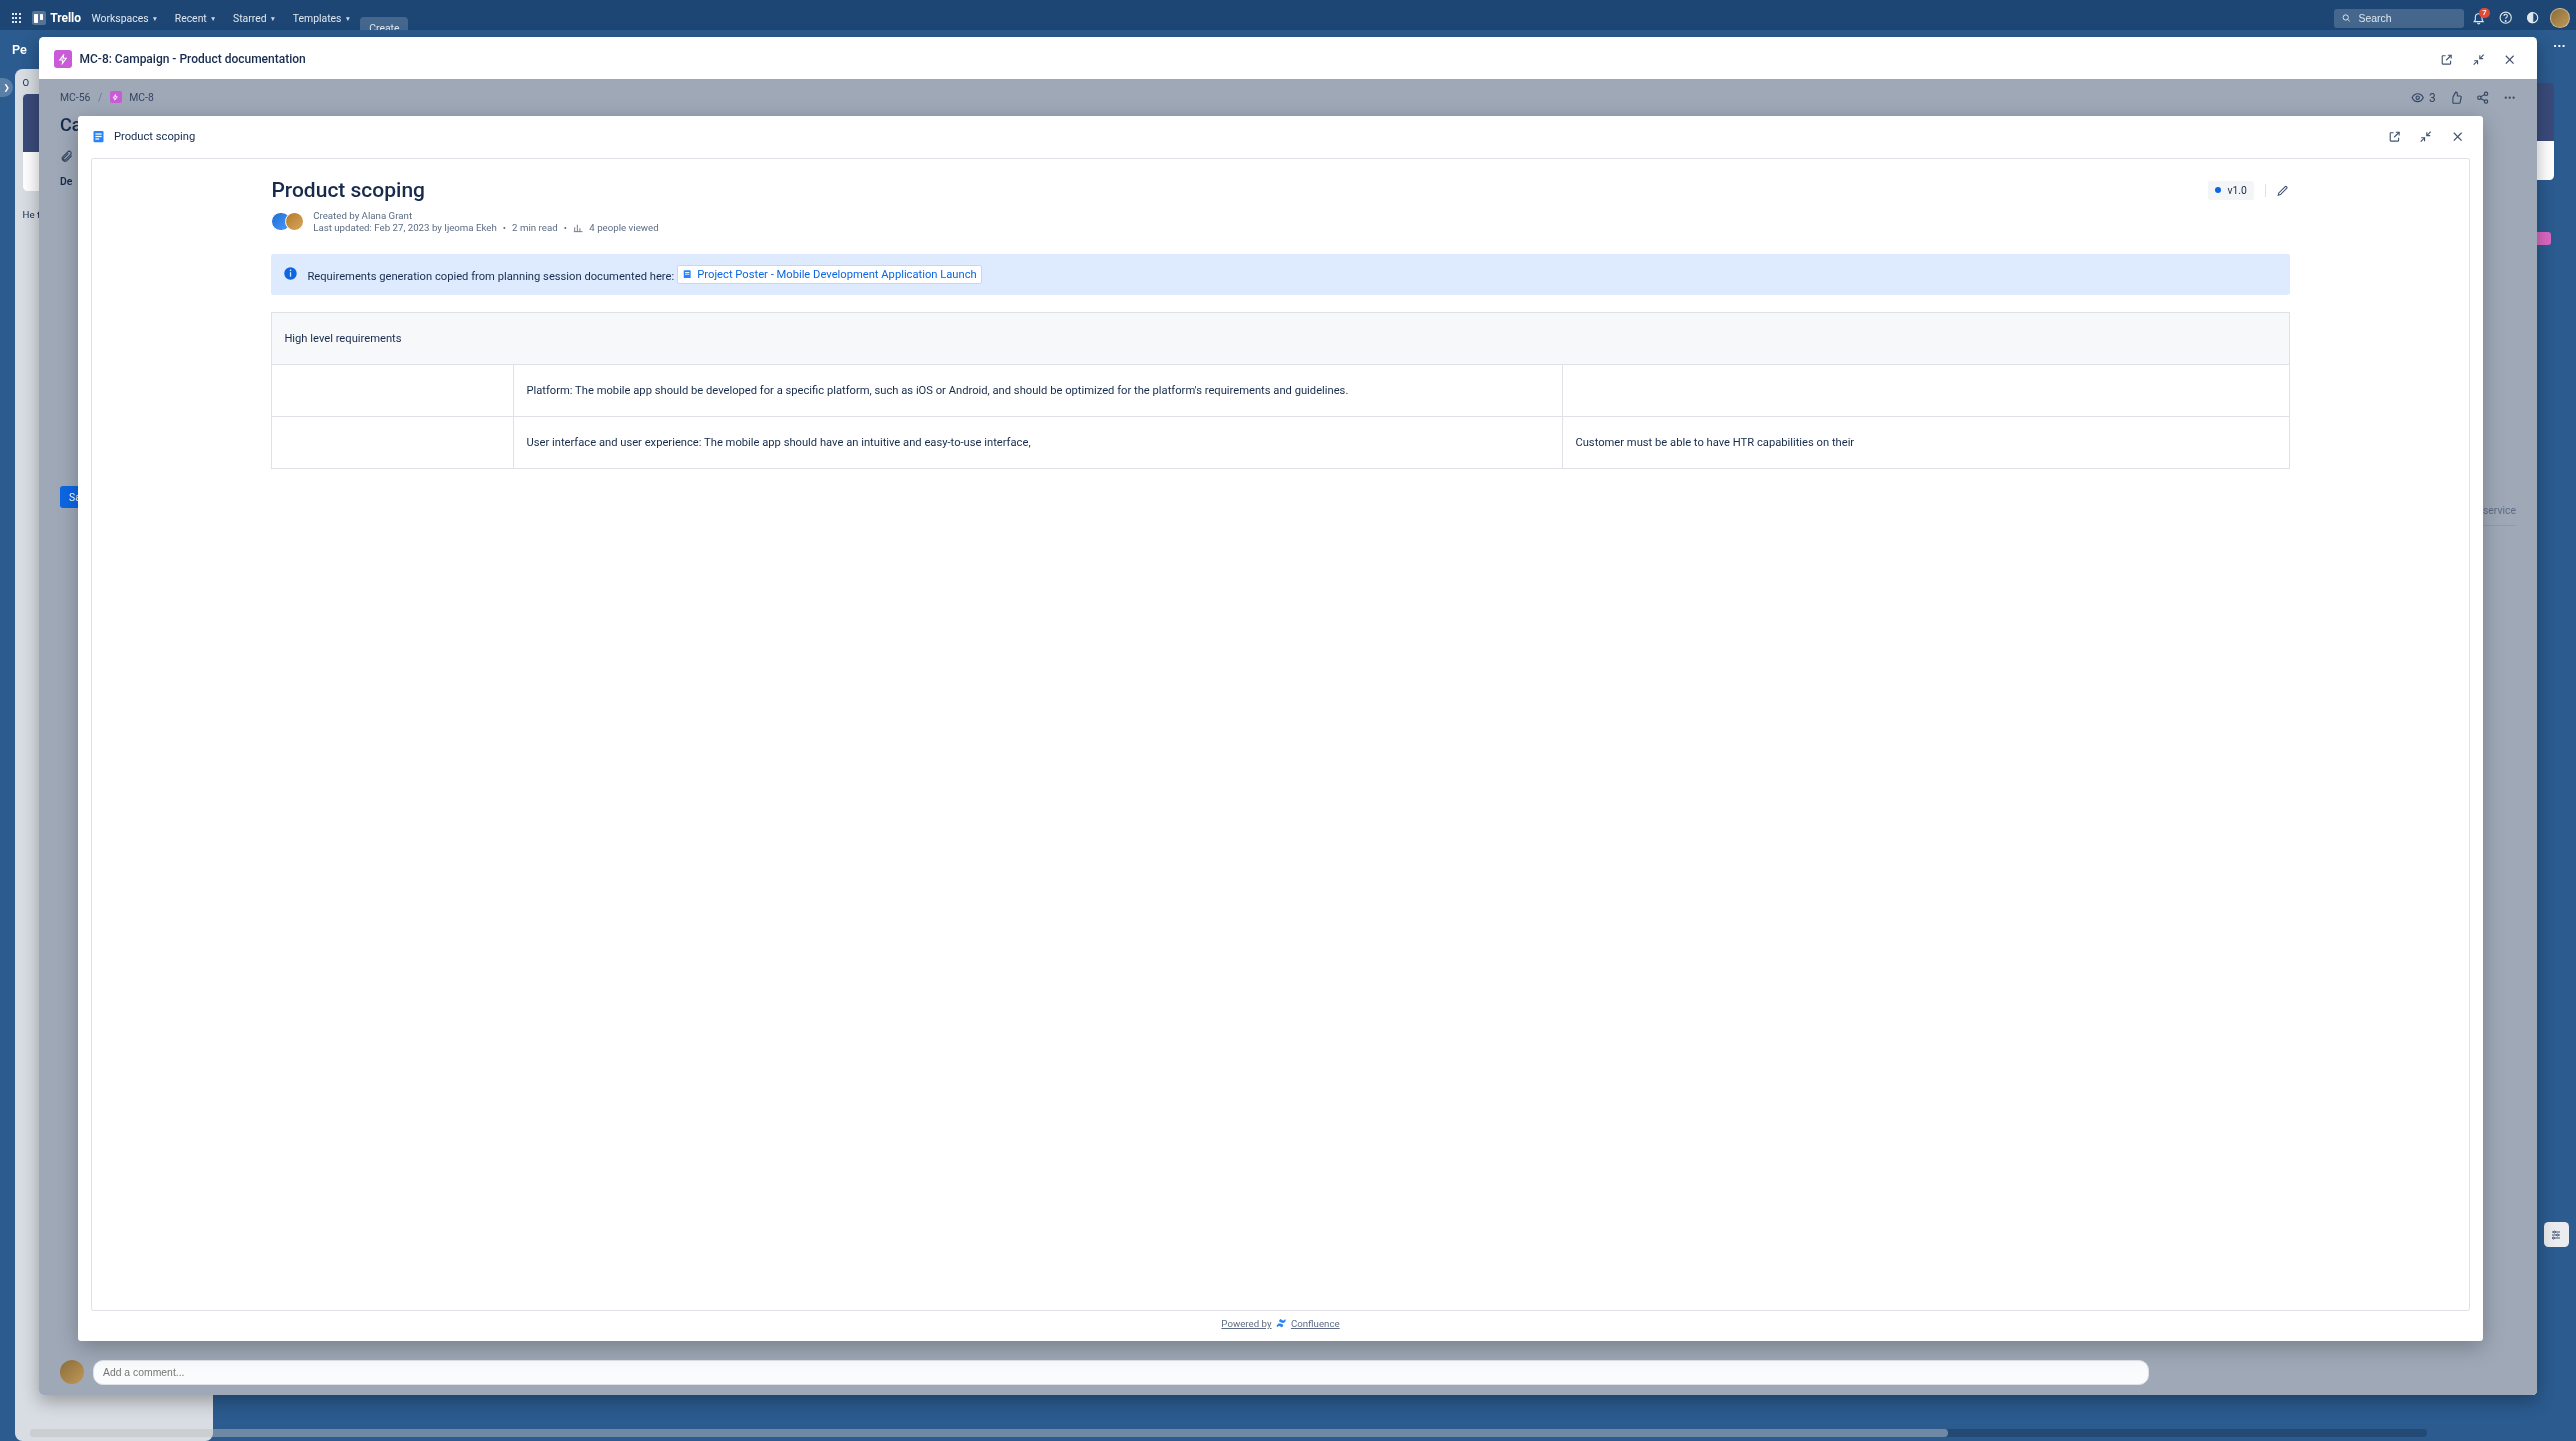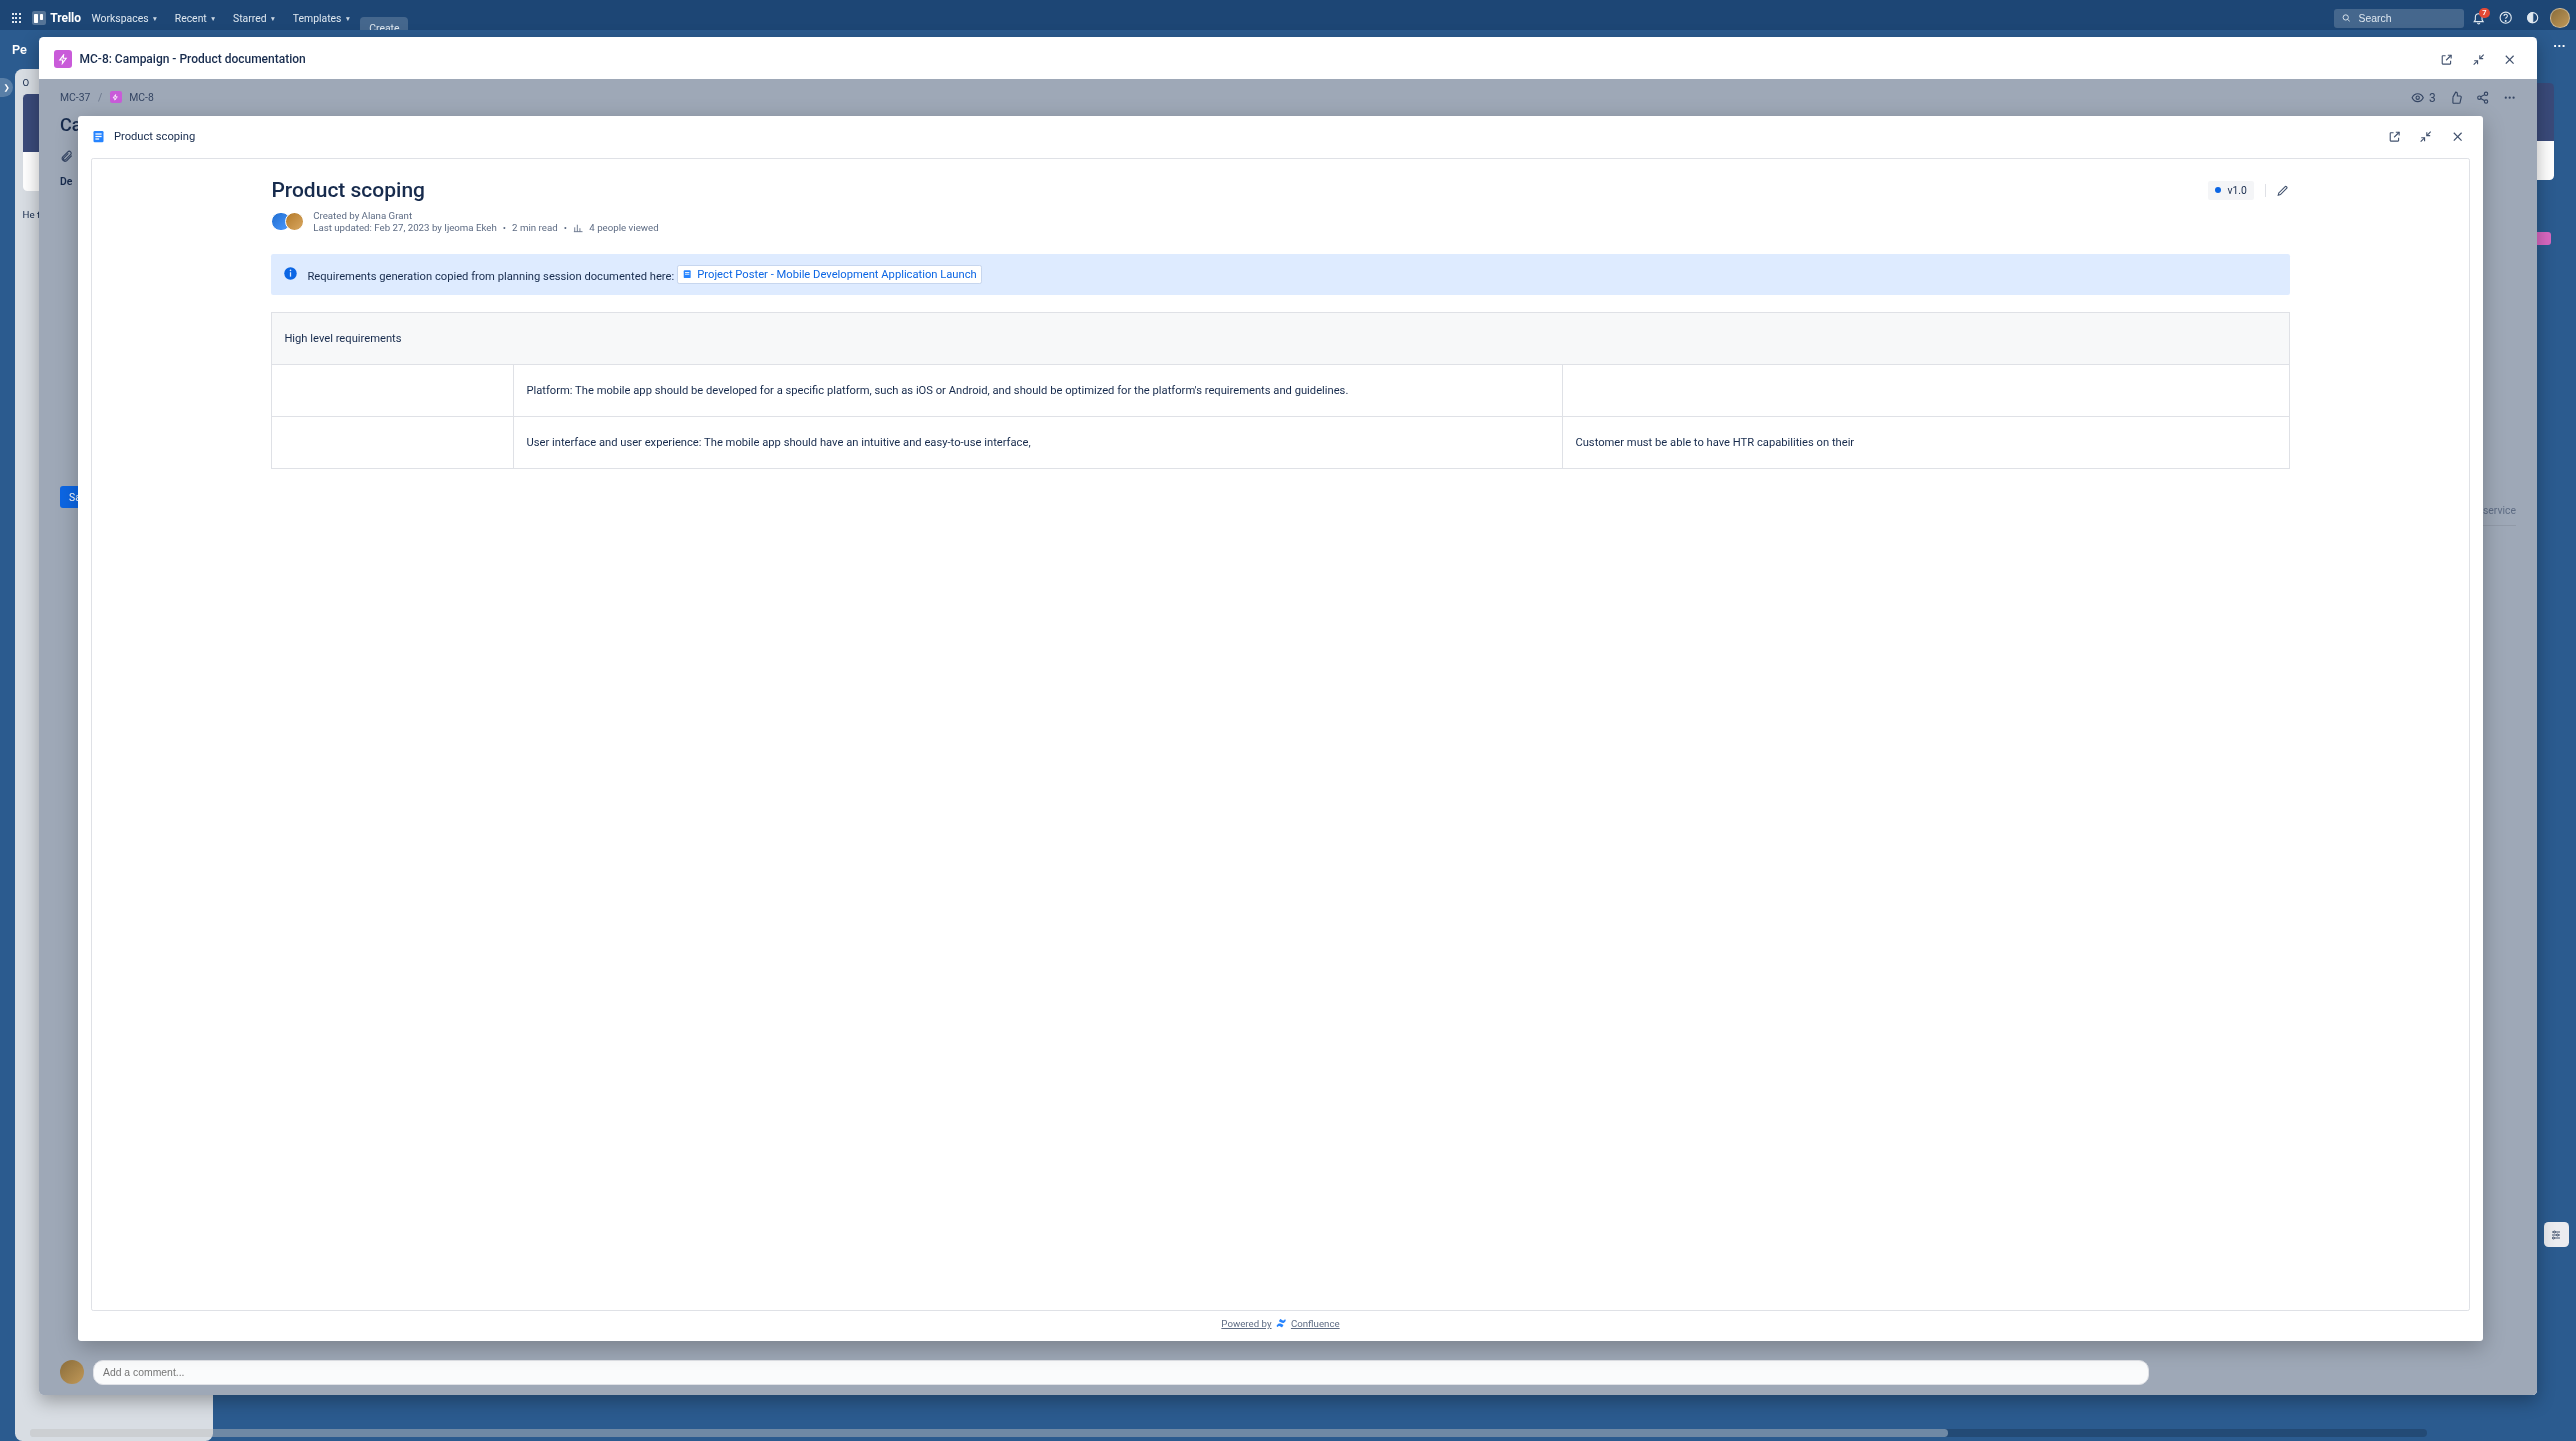--- a/index.html
+++ b/index.html
@@ -252,21 +252,21 @@
           <line x1="5" y1="5" x2="19" y2="19"></line>
           <line x1="19" y1="5" x2="5" y2="19"></line>
         </svg>
     </div>
   </div>
 
   <div class="jm-body">
 
     <div class="issue-layer">
       <div class="crumbs">
-        <span>MC-37</span>
+        <span>MC-56</span>
         <span class="crumb-sep">/</span>
         <span class="mini-epic">
             <svg width="6.7" height="6.7" viewBox="0 0 24 24" fill="none" stroke="#fff" stroke-width="3">
               <path d="M13 2L4 14h7l-1 8 9-12h-7z"></path>
             </svg>
           </span>
         <span>MC-8</span>
       </div>
       <div class="issue-stats">
         <div class="stat">

